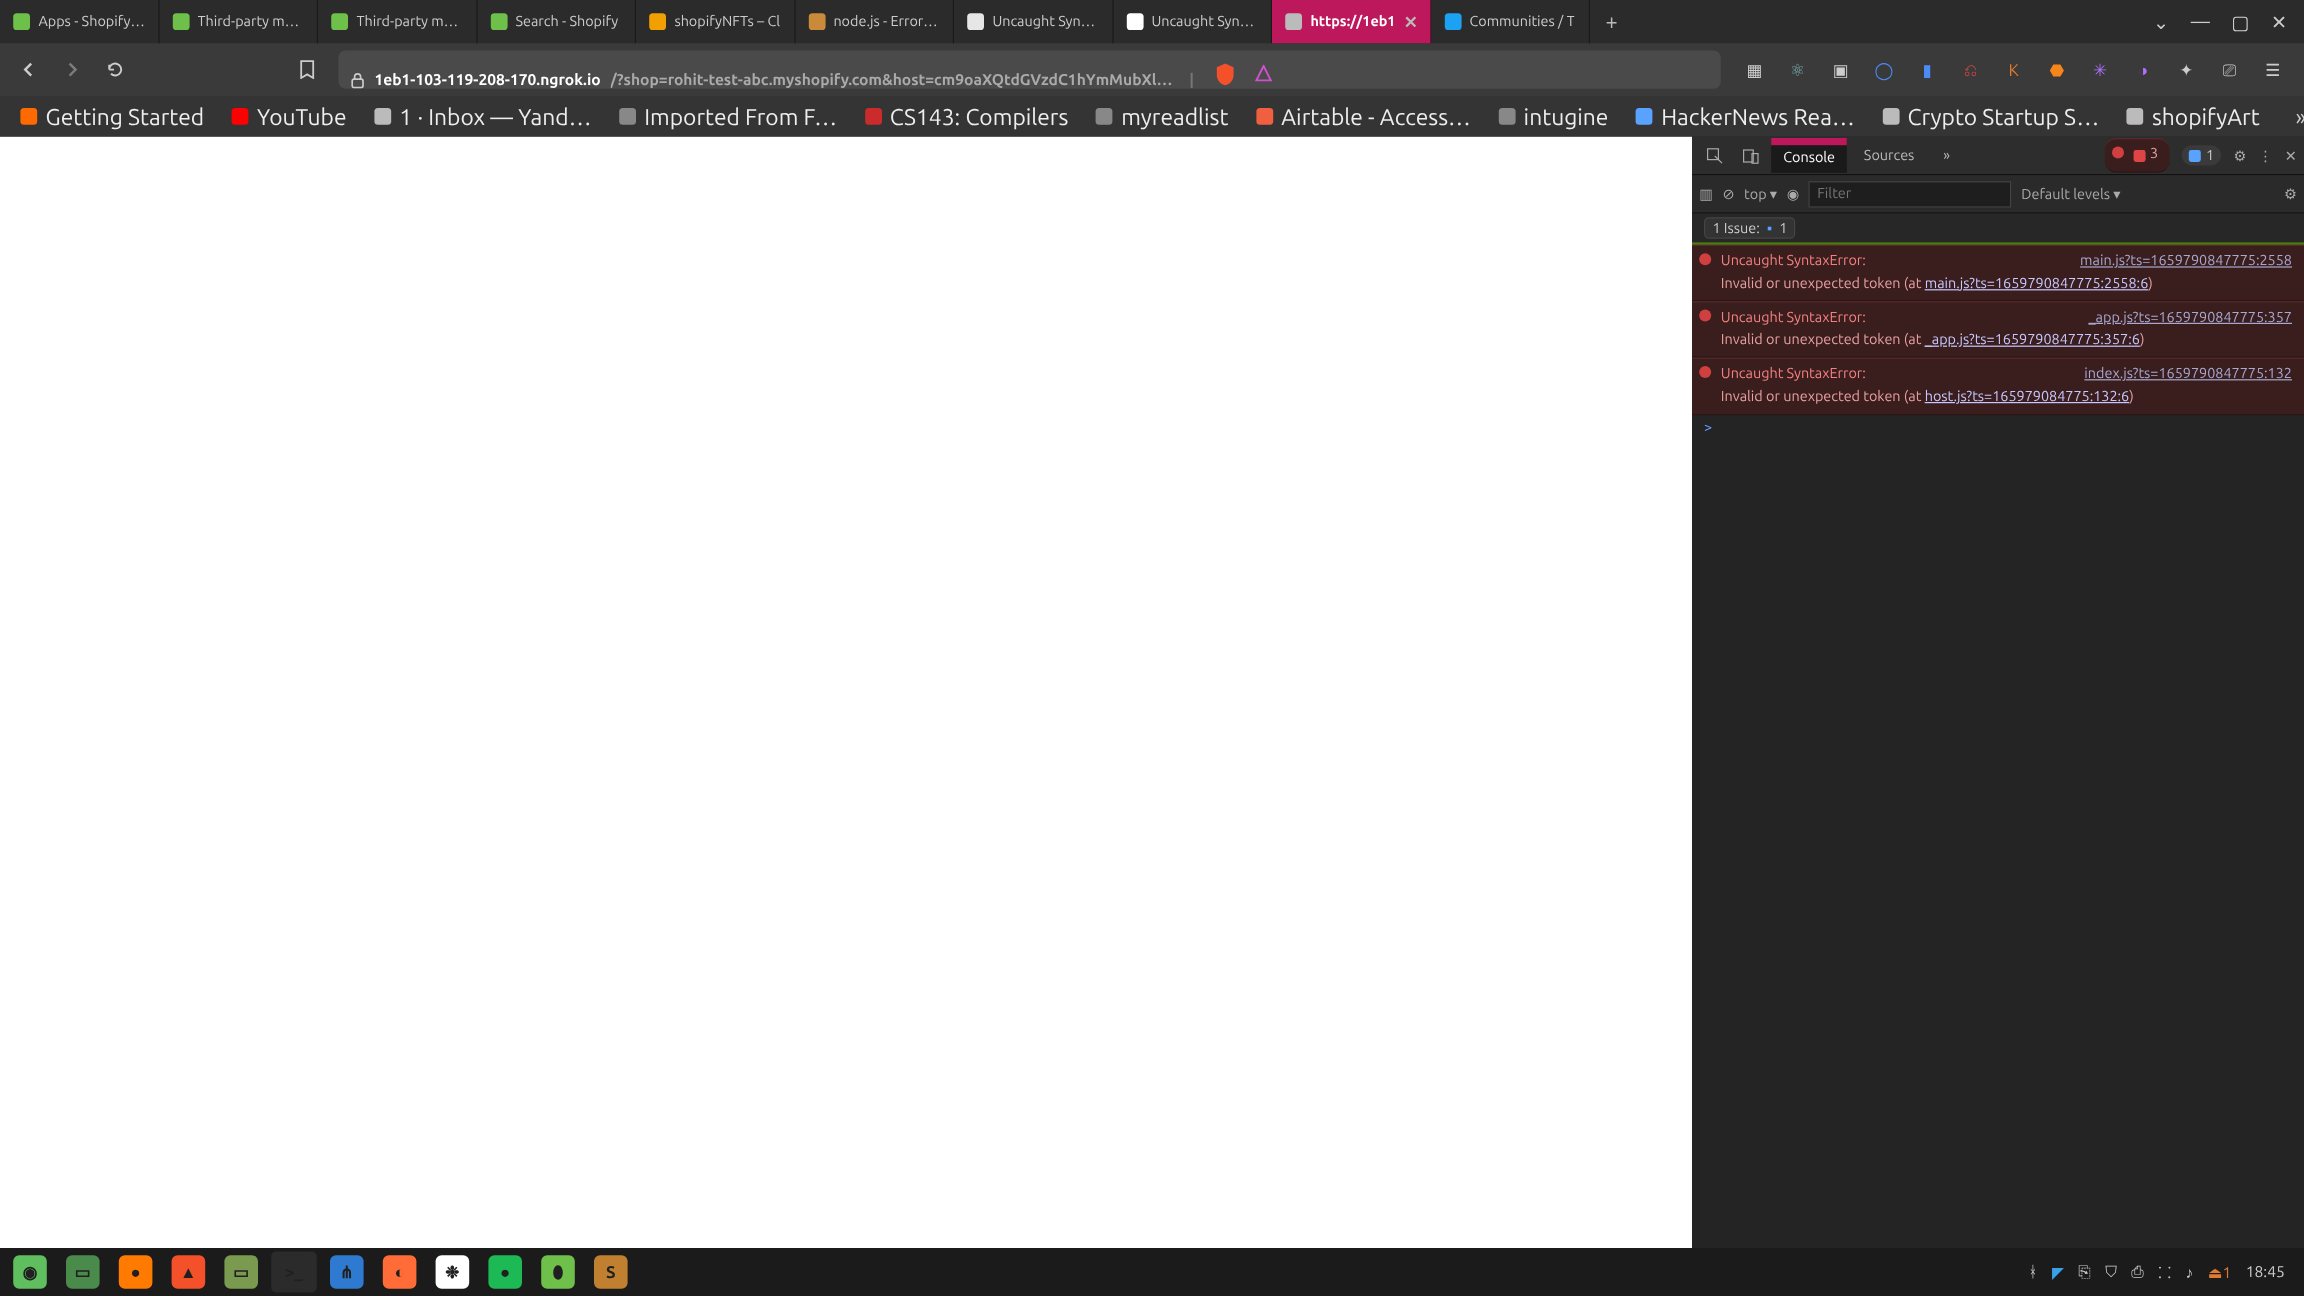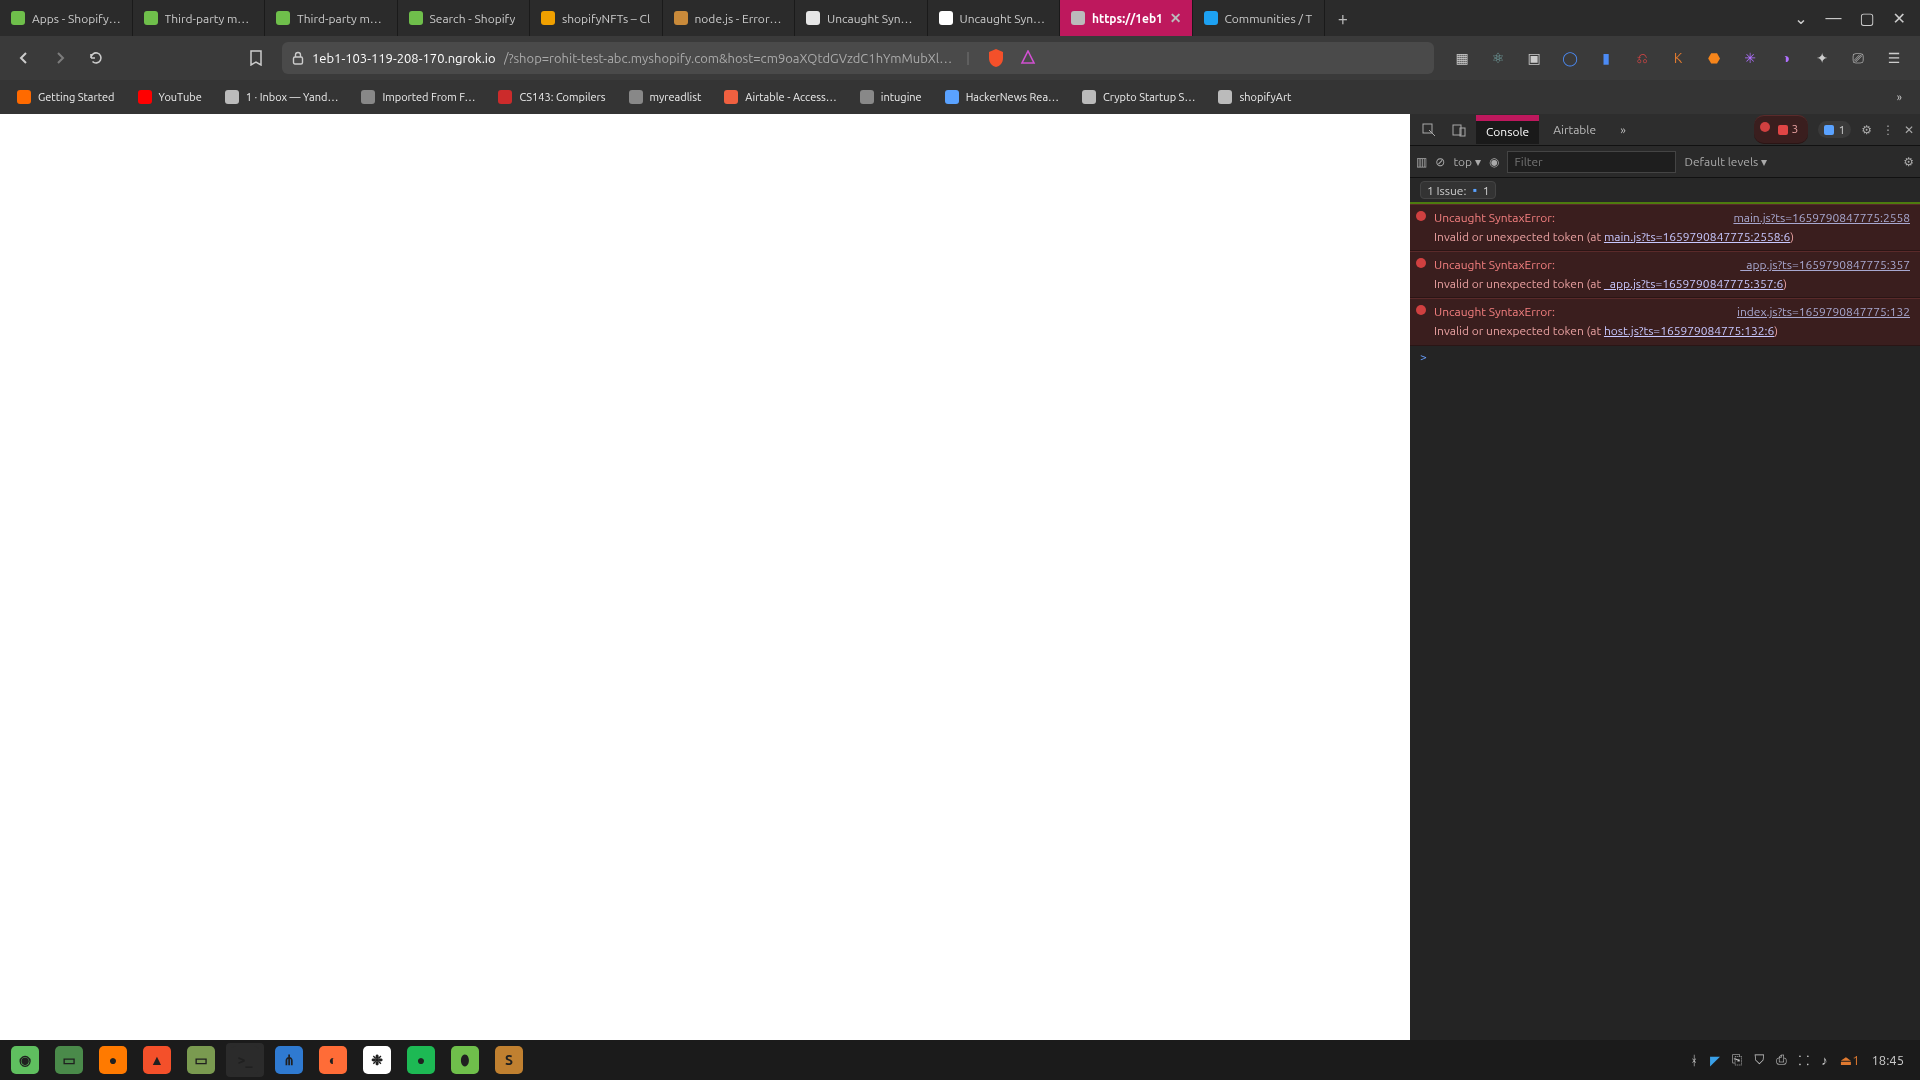--- a/index.html
+++ b/index.html
@@ -11,30 +11,30 @@
 .tab .ico { width: 16px; height: 16px; flex: none; display: flex; align-items: center; justify-content: center; border-radius: 3px; }
 .tab.active { background: #be185d; color: #fff; font-weight: 600; }
 .tab .lbl { overflow: hidden; text-overflow: ellipsis; }
 .tab .close { margin-left: auto; color: #bbb; font-size: 14px; line-height: 1; }
 .newtab { width: 36px; display: flex; align-items: center; justify-content: center; color: #bbb; font-size: 18px; }
 .wincontrols { margin-left: auto; display: flex; align-items: center; gap: 18px; padding: 0 14px; color: #ccc; }
 
 
 .toolbar { height: 44px; background: #3a3a3a; display: flex; align-items: center; padding: 0 8px; gap: 4px; }
 .tbtn { width: 32px; height: 32px; display: flex; align-items: center; justify-content: center; color: #bbb; border-radius: 4px; }
-.addr { flex: 1; height: 32px; background: #4a4a4a; border-radius: 6px; display: flex; align-items: center; padding: 0 10px; gap: 8px; color: #ccc; font-size: 13px; overflow: hidden; margin: 0 6px; }
+.addr { flex: 1; height: 32px; background: #4a4a4a; border-radius: 6px; display: flex; align-items: flex-end; padding: 0 10px; gap: 8px; color: #ccc; font-size: 13px; overflow: hidden; margin: 0 6px; font-weight: bold; }
 .addr .host { color: #fff; }
 .addr .path { color: #aaa; white-space: nowrap; overflow: hidden; text-overflow: ellipsis; }
 .addr .sep { color: #777; padding: 0 6px; }
 .shield { width: 24px; height: 24px; display: flex; align-items: center; justify-content: center; }
 .righticons { display: flex; align-items: center; gap: 16px; padding: 0 8px; }
 .righticons .ri { width: 20px; height: 20px; display: flex; align-items: center; justify-content: center; color: #ccc; font-size: 14px; }
 
 
-.bookmarks { height: 34px; background: #343434; display: flex; align-items: center; padding: 0 8px; gap: 6px; font-size: 11px; color: #eee; }
+.bookmarks { height: 34px; background: #343434; display: flex; align-items: center; padding: 0 8px; gap: 6px; font-size: 19px; color: #eee; }
 .bmk { display: flex; align-items: center; gap: 6px; padding: 4px 8px; border-radius: 4px; white-space: nowrap; }
 .bmk .ico { width: 16px; height: 16px; display: flex; align-items: center; justify-content: center; flex: none; }
 .bmkspacer { flex: 1; }
 
 
 .main { display: flex; height: calc(100% - 36px - 44px - 34px - 40px); }
 .page { flex: 1; background: #fff; }
 .devtools { width: 510px; background: #242424; display: flex; flex-direction: column; font-size: 12px; color: #ccc; }
 
 
@@ -294,21 +294,21 @@
             <path d="M8 8l6 6" stroke="#aaa"></path>
           </svg>
       </span>
       <span class="tbtn" style="width:26px">
         <svg width="16" height="16" viewBox="0 0 16 16">
             <rect x="2" y="3" width="8" height="10" fill="none" stroke="#aaa"></rect>
             <rect x="9" y="6" width="5" height="8" fill="none" stroke="#aaa"></rect>
           </svg>
       </span>
       <span class="dttab active">Console</span>
-      <span class="dttab">Airtable</span>
+      <span class="dttab">Sources</span>
       <span class="dttab">»</span>
       <div class="dtbadge">
         <span class="pill err">
             <span class="dot"></span>
             <span>3</span>
           </span>
         <span class="pill info">
             <span class="dot"></span>
             <span>1</span>
           </span>

